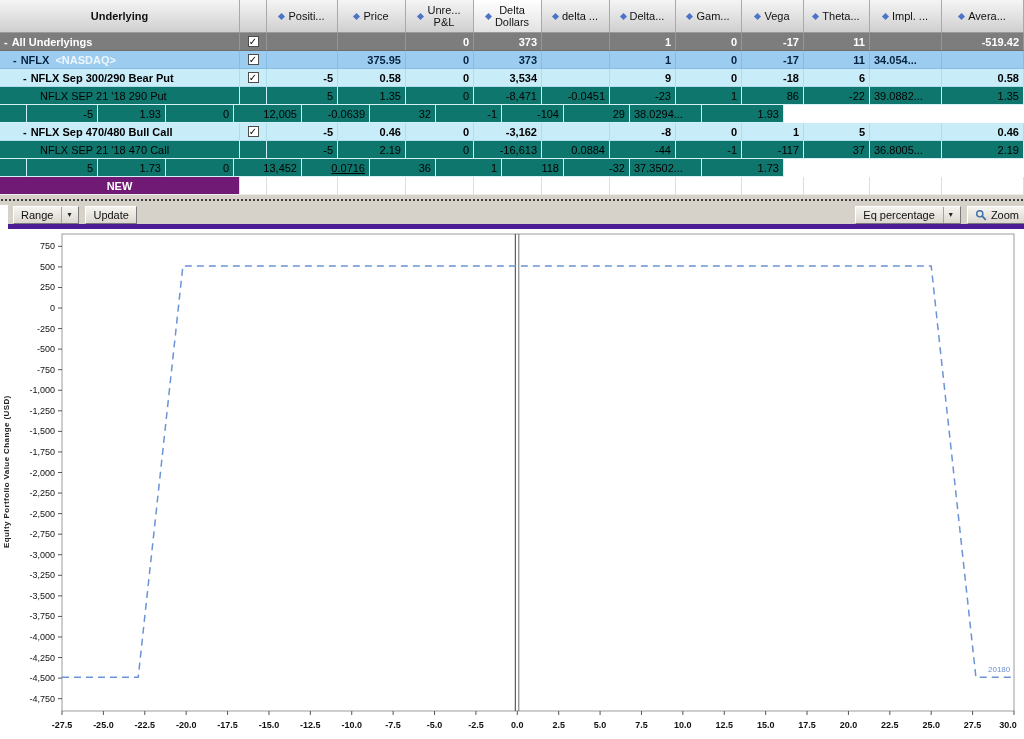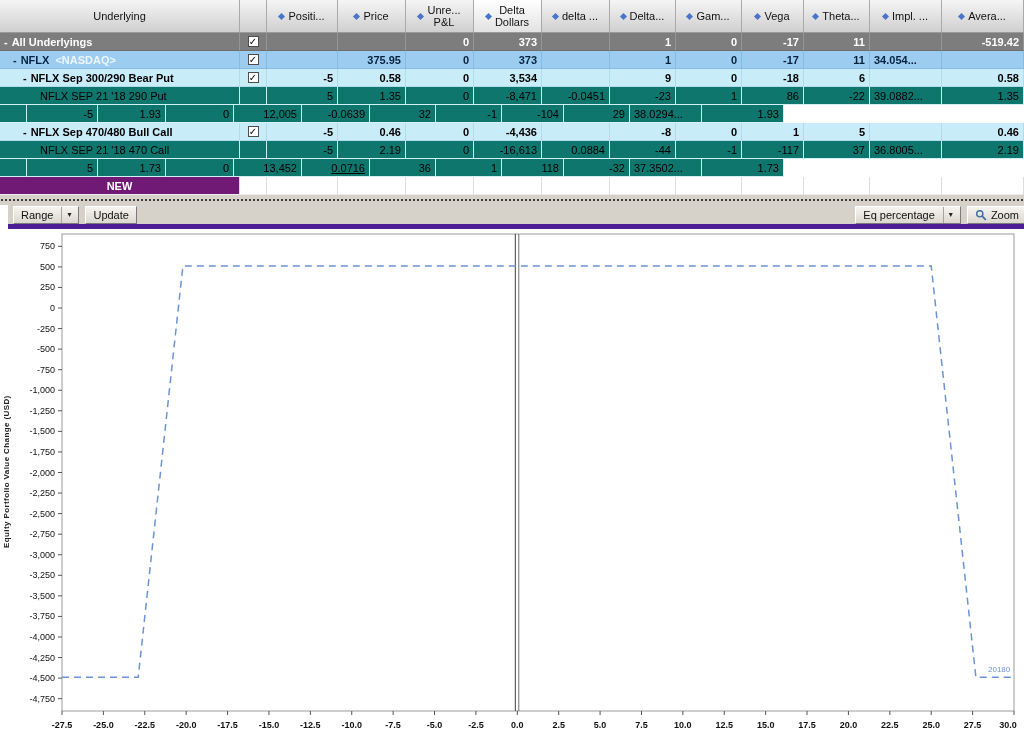--- a/index.html
+++ b/index.html
@@ -58,21 +58,21 @@
              justify-content: center; writing-mode: vertical-rl; transform: rotate(180deg); font-size: 8px;
              font-weight: bold; color: #222; letter-spacing: 0.4px; }
 </style>
 </head>
 <body>
 
 <div class="app">
 
   <div id="positions-table">
       <div class="trow thead">
-        <div class="hcell" style="width: 240px;">
+        <div class="hcell" style="width: 240px; font-weight: bold;">
           <span>Underlying</span>
         </div>
         <div class="hcell" style="width: 27px;">
           <span></span>
         </div>
         <div class="hcell" style="width: 71px;">
           <span class="diam"></span>
           <span>Positi...</span>
         </div>
         <div class="hcell" style="width: 68px;">
@@ -214,21 +214,21 @@
         <div class="cell uc left" style="width: 240px; padding-left: 23px;">
           <span class="pfx">-</span>
           <span>NFLX Sep 470/480 Bull Call</span>
         </div>
         <div class="cell cbcell" style="width: 27px;">
           <span class="cb">✓</span>
         </div>
         <div class="cell num" style="width: 71px;">-5</div>
         <div class="cell num" style="width: 68px;">0.46</div>
         <div class="cell num" style="width: 68px;">0</div>
-        <div class="cell num" style="width: 68px;">-4,436</div>
+        <div class="cell num" style="width: 68px;">-3,162</div>
         <div class="cell num" style="width: 68px;"></div>
         <div class="cell num" style="width: 66px;">-8</div>
         <div class="cell num" style="width: 66px;">0</div>
         <div class="cell num" style="width: 62px;">1</div>
         <div class="cell num" style="width: 66px;">5</div>
         <div class="cell left" style="width: 72px;"></div>
         <div class="cell num" style="width: 82px;">0.46</div>
       </div>
       <div class="trow r-leg">
         <div class="cell uc left" style="width: 240px; padding-left: 40px;">

